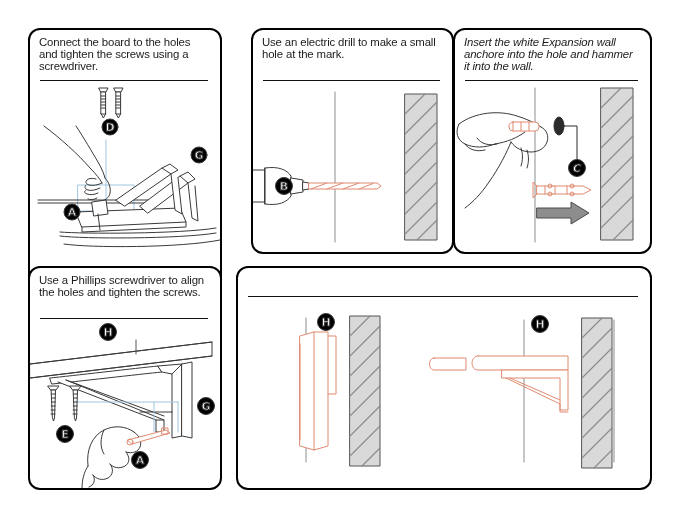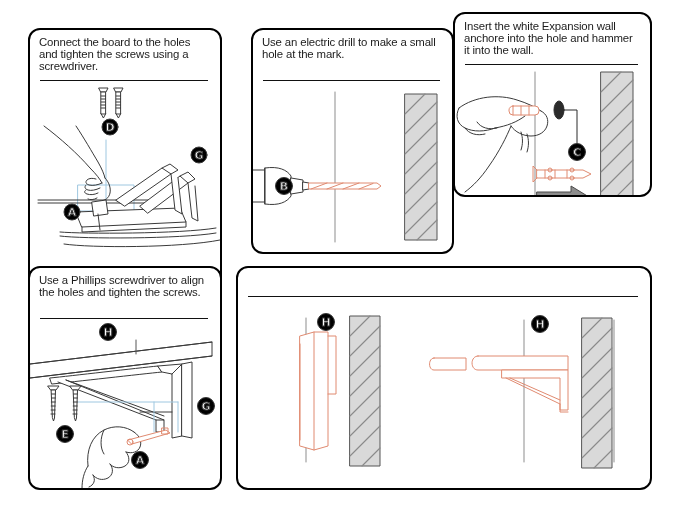--- a/index.html
+++ b/index.html
@@ -135,21 +135,21 @@
         </g>
 
         <g>
           <circle cx="31" cy="104" r="8.5" fill="#000"></circle>
           <text class="badge-t" x="31" y="104.5" font-size="11">B</text>
         </g>
       </g>
     </svg>
   </div>
 
-  <div class="panel" style="left:453px;top:12px;width:199px;height:185px;">
+  <div class="panel" style="left:453px;top:28px;width:199px;height:226px;font-style:italic;">
     <div class="panel-head">
       <div class="txt">Insert the white Expansion wall anchore into the hole and hammer it into the wall.</div>
     </div>
     <div class="rule" style="top:50px;"></div>
 
     <svg class="art" width="199" height="170" viewBox="0 0 199 170" style="top:52px;">
       <g fill="none" stroke="#3a3a3a" stroke-width="1" stroke-linejoin="round" stroke-linecap="round">
 
         <line x1="80" y1="6" x2="80" y2="160" stroke="#8d8d8d"></line>
 

